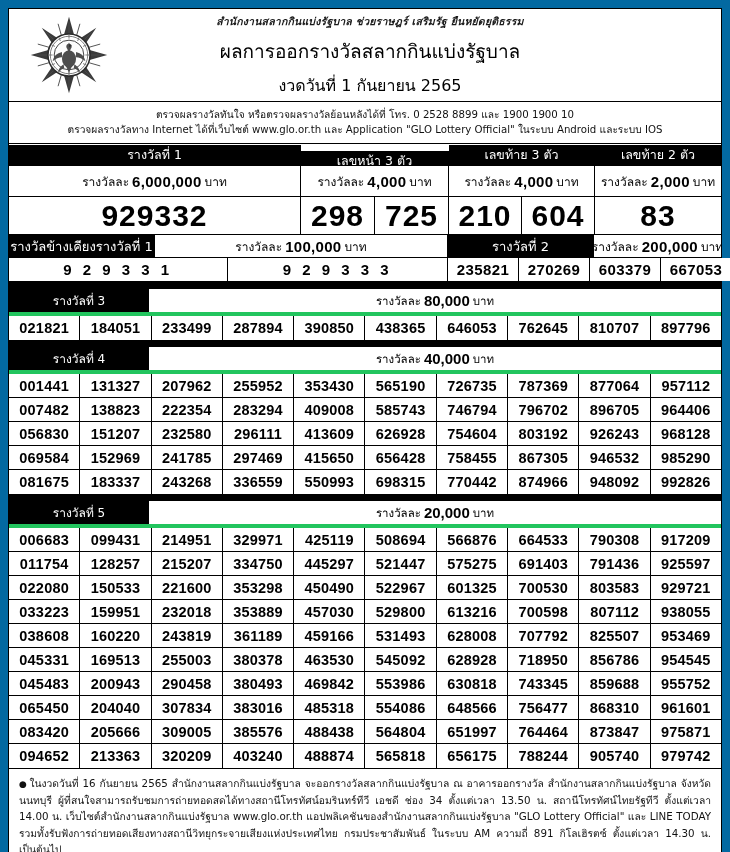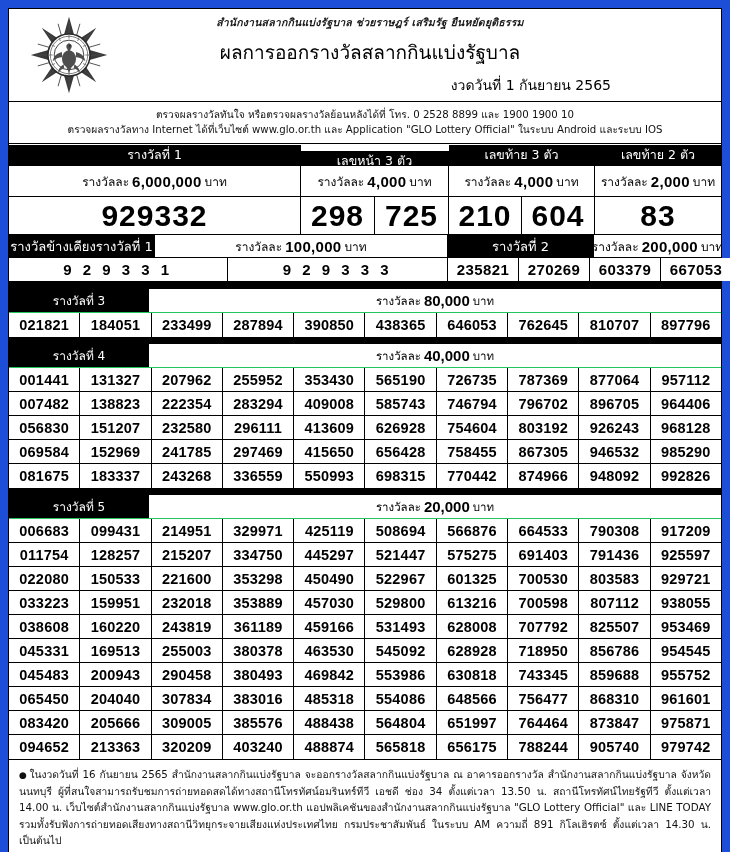--- a/index.html
+++ b/index.html
@@ -4,21 +4,21 @@
 <style>
   * { box-sizing: border-box; }
   html, body {
     margin: 0; padding: 0;
     background: #ffffff;
     font-family: "DejaVu Sans", "Liberation Sans", sans-serif;
   }
   #page {
     width: 730px; height: 852px;
     position: relative;
-    background: #1d4ed8;
+    background: #0369a1;
     overflow: hidden;
   }
   .sheet {
     position: absolute;
     left: 8px; top: 8px;
     width: 714px;
     border: 1px solid #000;
     background: #fff;
   }
 
@@ -49,24 +49,23 @@
     font-style: italic;
     font-weight: 600;
   }
   .title-main {
     font-size: 19px;
     font-weight: 400;
     color: #000;
     margin-bottom: 7px;
   }
   .title-sub {
-    font-size: 14px;
+    font-size: 16px;
     font-weight: 400;
     color: #000;
-    text-align: right;
   }
 
   
   .notice {
     border-bottom: 1px solid #000;
     padding: 5px 0 6px 0;
     text-align: center;
   }
   .notice div {
     font-size: 10.2px;
@@ -132,21 +131,21 @@
   .h-band{ height: 23px; }
   .h-num { height: 24px; }
 
   
   .grid10 .cell { flex: 1 1 0; }
   .grid-rows .row { border-bottom: 1px solid #000; }
   .grid-rows .row:last-child { border-bottom: none; }
 
   .section-band {
     display: flex;
-    border-bottom: 1px solid #22c55e;
+    border-bottom: 4px solid #22c55e;
   }
   .band-label {
     background: #000; color: #fff;
     flex: 0 0 140px;
     display: flex; align-items: center; justify-content: center;
     font-size: 12px;
     height: 23px;
   }
   .band-amt {
     background: #fff; color: #000;

